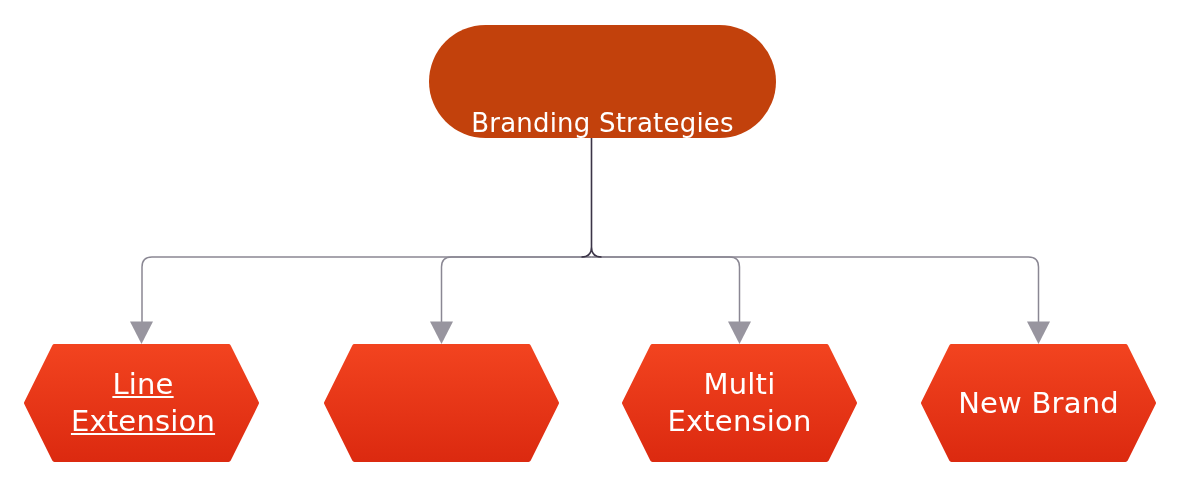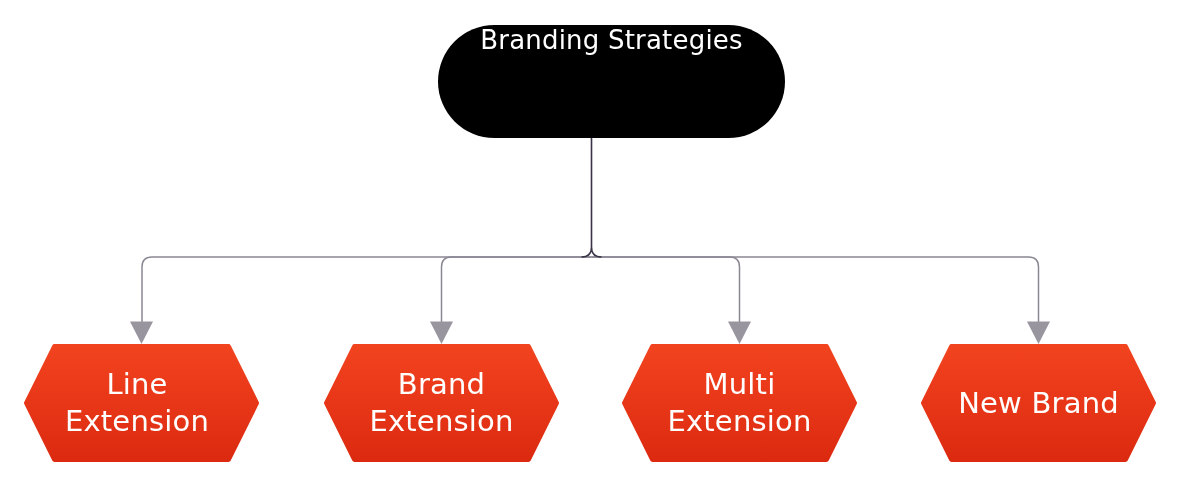--- a/index.html
+++ b/index.html
@@ -6,33 +6,33 @@
   .canvas{
     position:relative;
     width:1180px;height:486px;
     background:#ffffff;
     overflow:hidden;
     font-family:"DejaVu Sans","Liberation Sans",sans-serif;
   }
   svg.scene{position:absolute;left:0;top:0;width:1180px;height:486px;}
   .root-node{
     position:absolute;
-    left:438px;top:25px;width:347px;height:113px;
+    left:429px;top:25px;width:347px;height:113px;
     border-radius:57px;
-    background:#000000;
-    display:flex;align-items:flex-start;justify-content:center;
+    background:#c2410c;
+    display:flex;align-items:flex-end;justify-content:center;
     color:#ffffff;font-size:26px;letter-spacing:0.2px;
   }
   .hex-label{
     position:absolute;top:344px;height:118px;width:210px;
     display:flex;align-items:center;justify-content:center;
     text-align:center;
     color:#ffffff;font-size:29px;line-height:37px;letter-spacing:0.2px;
   }
-  .hex-label.p1{left:32px;}
+  .hex-label.p1{left:38px;text-decoration:underline;}
   .hex-label.p2{left:336.5px;}
   .hex-label.p3{left:634.5px;}
   .hex-label.p4{left:933.5px;}
 </style>
 </head>
 <body>
 
 <div class="canvas">
 
   <svg class="scene" viewBox="0 0 1180 486">
@@ -65,17 +65,16 @@
       <polygon points="624.5,403 652.5,346.5 826.5,346.5 854.5,403 826.5,459.5 652.5,459.5"></polygon>
       <polygon points="923.5,403 951.5,346.5 1125.5,346.5 1153.5,403 1125.5,459.5 951.5,459.5"></polygon>
     </g>
   </svg>
 
   <div class="root-node">
     <span>Branding Strategies</span>
   </div>
 
   <div class="hex-label p1">Line Extension</div>
-  <div class="hex-label p2">Brand Extension</div>
   <div class="hex-label p3">Multi Extension</div>
   <div class="hex-label p4">New Brand</div>
 
 </div>
 
 </body></html>

